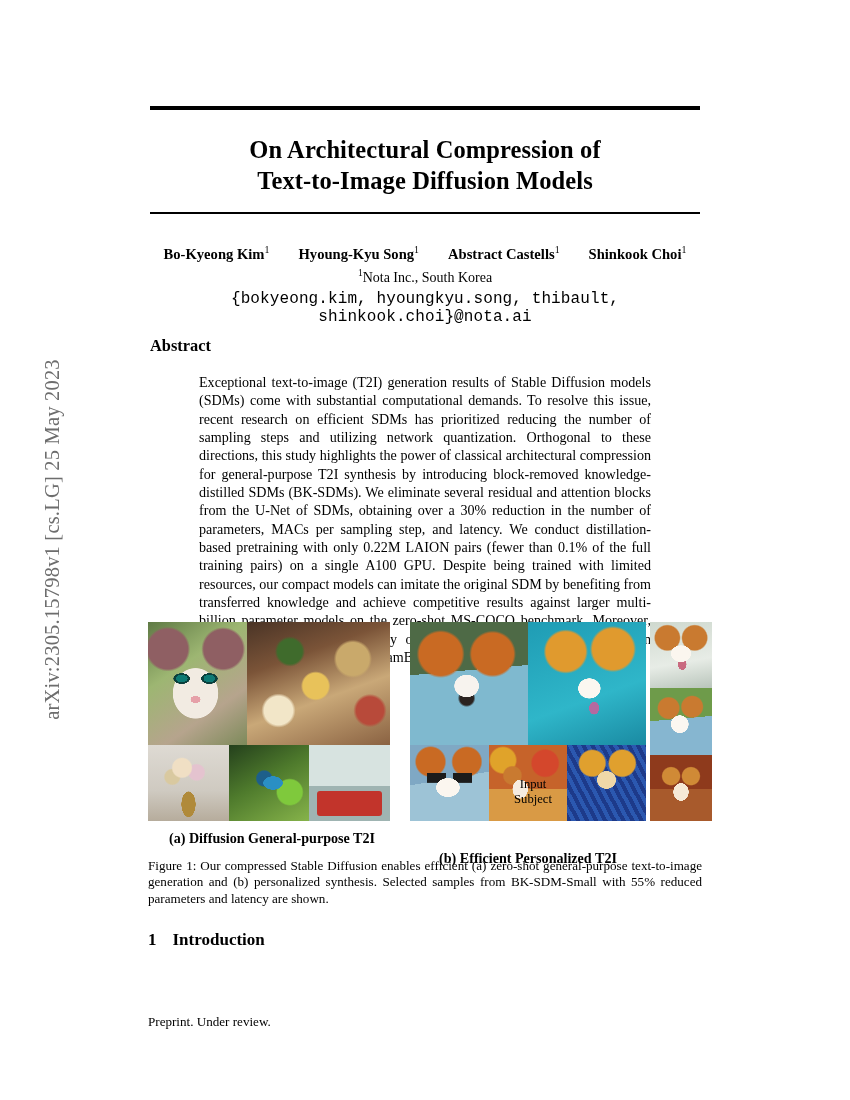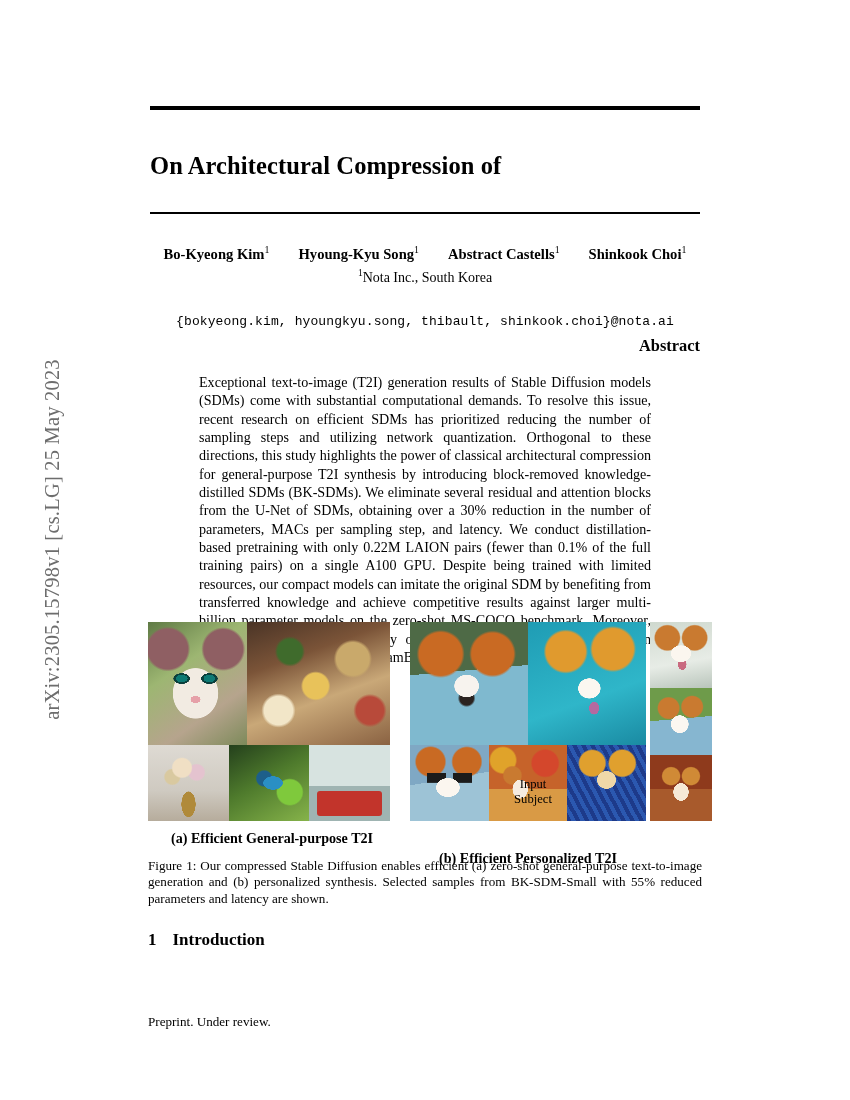--- a/index.html
+++ b/index.html
@@ -50,26 +50,25 @@
     height: 1.6px;
     background: #000;
   }
 
   
   .title {
     position: absolute;
     left: 150px;
     top: 134px;
     width: 550px;
-    text-align: left;
+    text-align: center;
     font-size: 24.5px;
     font-weight: bold;
     line-height: 31px;
     letter-spacing: 0.1px;
-    margin-top: 16px;
   }
   .title .line { display: block; }
 
   
   .authors {
     position: absolute;
     left: 150px;
     top: 246px;
     width: 550px;
     text-align: center;
@@ -93,32 +92,31 @@
     text-align: center;
     font-size: 14px;
   }
   .emails {
     position: absolute;
     left: 150px;
     top: 290px;
     width: 550px;
     text-align: center;
     font-family: "Liberation Mono", "DejaVu Sans Mono", monospace;
-    font-size: 13px;
+    font-size: 16px;
     letter-spacing: 0.1px;
-    margin-top: 24px;
   }
 
   
   .abstract-heading {
     position: absolute;
     left: 150px;
     top: 336px;
     width: 550px;
-    text-align: right;
+    text-align: left;
     font-size: 16.4px;
     font-weight: bold;
   }
   .abstract-body {
     position: absolute;
     left: 199px;
     top: 373px;
     width: 452px;
     font-size: 14.1px;
     line-height: 18.35px;
@@ -370,20 +368,21 @@
 <body>
 
 <div class="page">
 
   <div class="arxiv-stamp">arXiv:2305.15798v1  [cs.LG]  25 May 2023</div>
 
   <div class="rule-thick"></div>
 
   <div class="title">
     <span class="line">On Architectural Compression of</span>
+    <span class="line">Text-to-Image Diffusion Models</span>
   </div>
 
   <div class="rule-thin"></div>
 
   <div class="authors">
     <span class="author"><span>Bo-Kyeong Kim</span><sup>1</sup></span><span class="author"><span>Hyoung-Kyu Song</span><sup>1</sup></span><span class="author"><span>Abstract Castells</span><sup>1</sup></span><span class="author"><span>Shinkook Choi</span><sup>1</sup></span>
   </div>
 
   <div class="affiliation"><sup>1</sup><span>Nota Inc., South Korea</span></div>
 
@@ -421,21 +420,21 @@
     </div>
 
   </div>
 
   <div class="subject-label">
     <div>Input</div>
     <div>Subject</div>
   </div>
 
   <div class="cap-row">
-    <div class="cap-a">(a) Efficient General-purpose T2I</div>
+    <div class="cap-a">(a) Diffusion General-purpose T2I</div>
     <div class="cap-b">(b) Efficient Personalized T2I</div>
   </div>
 
   <div class="fig-caption">Figure 1: Our compressed Stable Diffusion enables efficient (a) zero-shot general-purpose text-to-image generation and (b) personalized synthesis. Selected samples from BK-SDM-Small with 55% reduced parameters and latency are shown.</div>
 
   <div class="section-heading">
     <span class="num">1</span><span>Introduction</span>
   </div>
 
 

